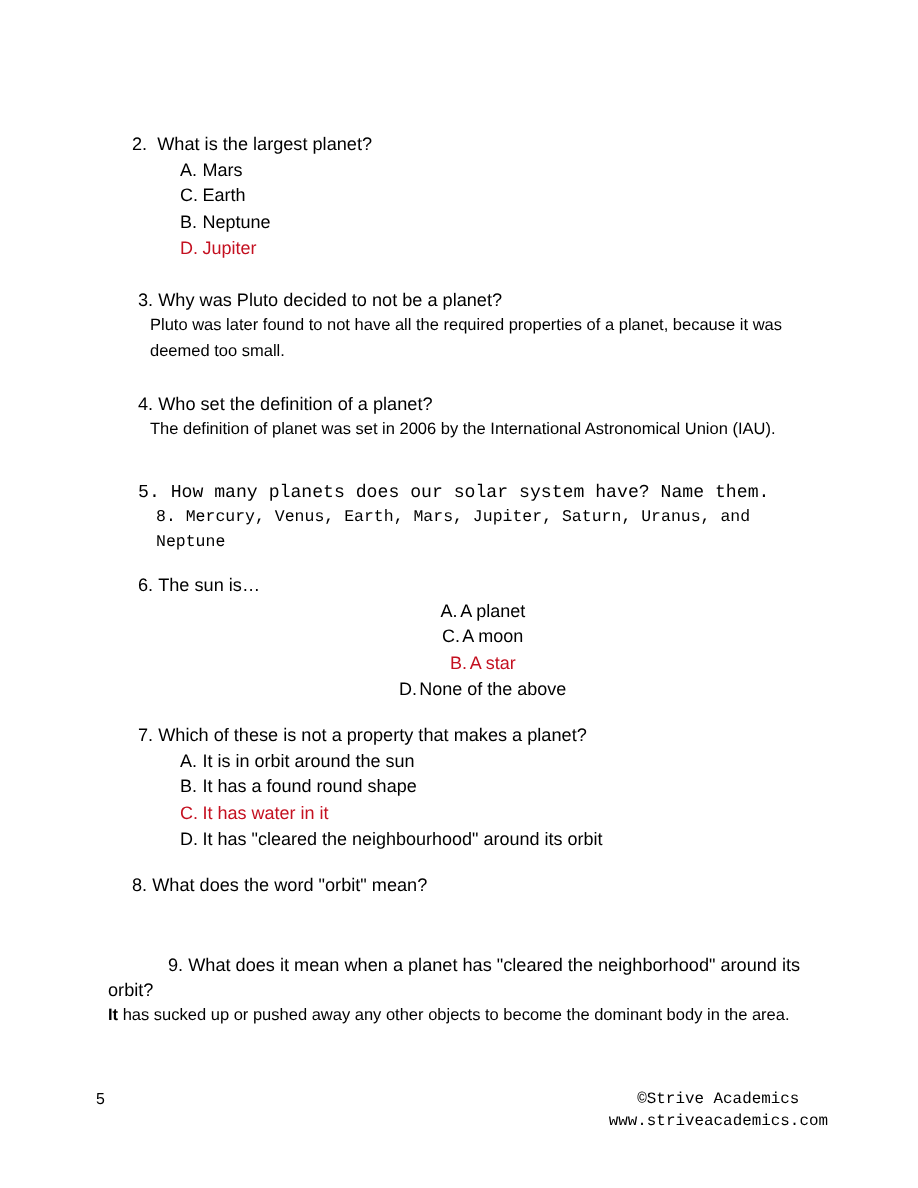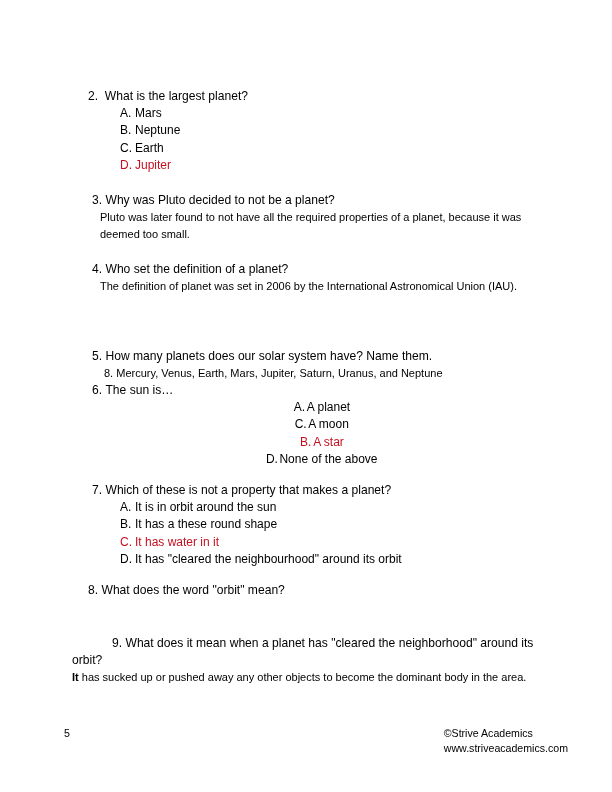--- a/index.html
+++ b/index.html
@@ -58,21 +58,21 @@
   .bold-lead {
     font-weight: bold;
   }
   
   .blk2      { position: absolute; left: 88px;  top: 88px;  width: 470px; }
   .blk2 .choices { margin-left: 32px; margin-top: 0; }
   .blk3      { position: absolute; left: 92px;  top: 192px; width: 452px; }
   .blk3 .ans { margin-left: 8px; }
   .blk4      { position: absolute; left: 92px;  top: 261px; width: 452px; }
   .blk4 .ans { margin-left: 8px; }
-  .blk5      { position: absolute; left: 92px;  top: 348px; width: 460px; }
+  .blk5      { position: absolute; left: 92px;  top: 320px; width: 460px; font-family: Liberation Mono, monospace; }
   .blk5 .ans { margin-left: 12px; }
   .blk6      { position: absolute; left: 92px;  top: 382px; width: 430px; }
   .blk6 .choices { margin-left: 28px; text-align: center; }
   .blk7      { position: absolute; left: 92px;  top: 482px; width: 440px; }
   .blk7 .choices { margin-left: 28px; }
   .blk8      { position: absolute; left: 88px;  top: 582px; width: 440px; }
   .blk8 .ans { margin-left: 12px; }
   .blk9      { position: absolute; left: 72px;  top: 635px; width: 492px; }
   .blk9 .q-line { text-indent: 40px; }
   .blk9 .ans-line { text-indent: 0; }
@@ -87,40 +87,41 @@
   .footer-page {
     position: absolute;
     left: 64px;
     top: 0px;
     font-size: 10.6px;
     line-height: 14px;
     color: #000000;
   }
   .footer-right {
     position: absolute;
-    right: 44px;
+    right: 60px;
     top: 0px;
-    text-align: left;
+    text-align: center;
     font-size: 10.6px;
     line-height: 15px;
     color: #000000;
+    font-family: Liberation Mono, monospace;
   }
 </style>
 </head>
 <body>
 
 <div class="page">
   <div class="worksheet">
 
     <div class="q-block blk2">
       <div class="q-line"><span>2.</span>&nbsp;&nbsp;<span>What is the largest planet?</span></div>
       <div class="choices">
         <div class="choice"><span class="choice-label">A.</span><span>Mars</span></div>
+        <div class="choice"><span class="choice-label">C.</span><span>Earth</span></div>
         <div class="choice"><span class="choice-label">B.</span><span>Neptune</span></div>
-        <div class="choice"><span class="choice-label">C.</span><span>Earth</span></div>
         <div class="choice correct"><span class="choice-label">D.</span><span>Jupiter</span></div>
       </div>
     </div>
 
     <div class="q-block blk3">
       <div class="q-line"><span>3.</span>&nbsp;<span>Why was Pluto decided to not be a planet?</span></div>
       <div class="ans-line ans">Pluto was later found to not have all the required properties of a planet, because it was deemed too small.</div>
     </div>
 
     <div class="q-block blk4">
@@ -140,21 +141,21 @@
         <div class="choice"><span class="choice-label">C.</span><span>A moon</span></div>
         <div class="choice correct"><span class="choice-label">B.</span><span>A star</span></div>
         <div class="choice"><span class="choice-label">D.</span><span>None of the above</span></div>
       </div>
     </div>
 
     <div class="q-block blk7">
       <div class="q-line"><span>7.</span>&nbsp;<span>Which of these is not a property that makes a planet?</span></div>
       <div class="choices">
         <div class="choice"><span class="choice-label">A.</span><span>It is in orbit around the sun</span></div>
-        <div class="choice"><span class="choice-label">B.</span><span>It has a these round shape</span></div>
+        <div class="choice"><span class="choice-label">B.</span><span>It has a found round shape</span></div>
         <div class="choice correct"><span class="choice-label">C.</span><span>It has water in it</span></div>
         <div class="choice"><span class="choice-label">D.</span><span>It has "cleared the neighbourhood" around its orbit</span></div>
       </div>
     </div>
 
     <div class="q-block blk8">
       <div class="q-line"><span>8.</span>&nbsp;<span>What does the word "orbit" mean?</span></div>
     </div>
 
     <div class="q-block blk9">

